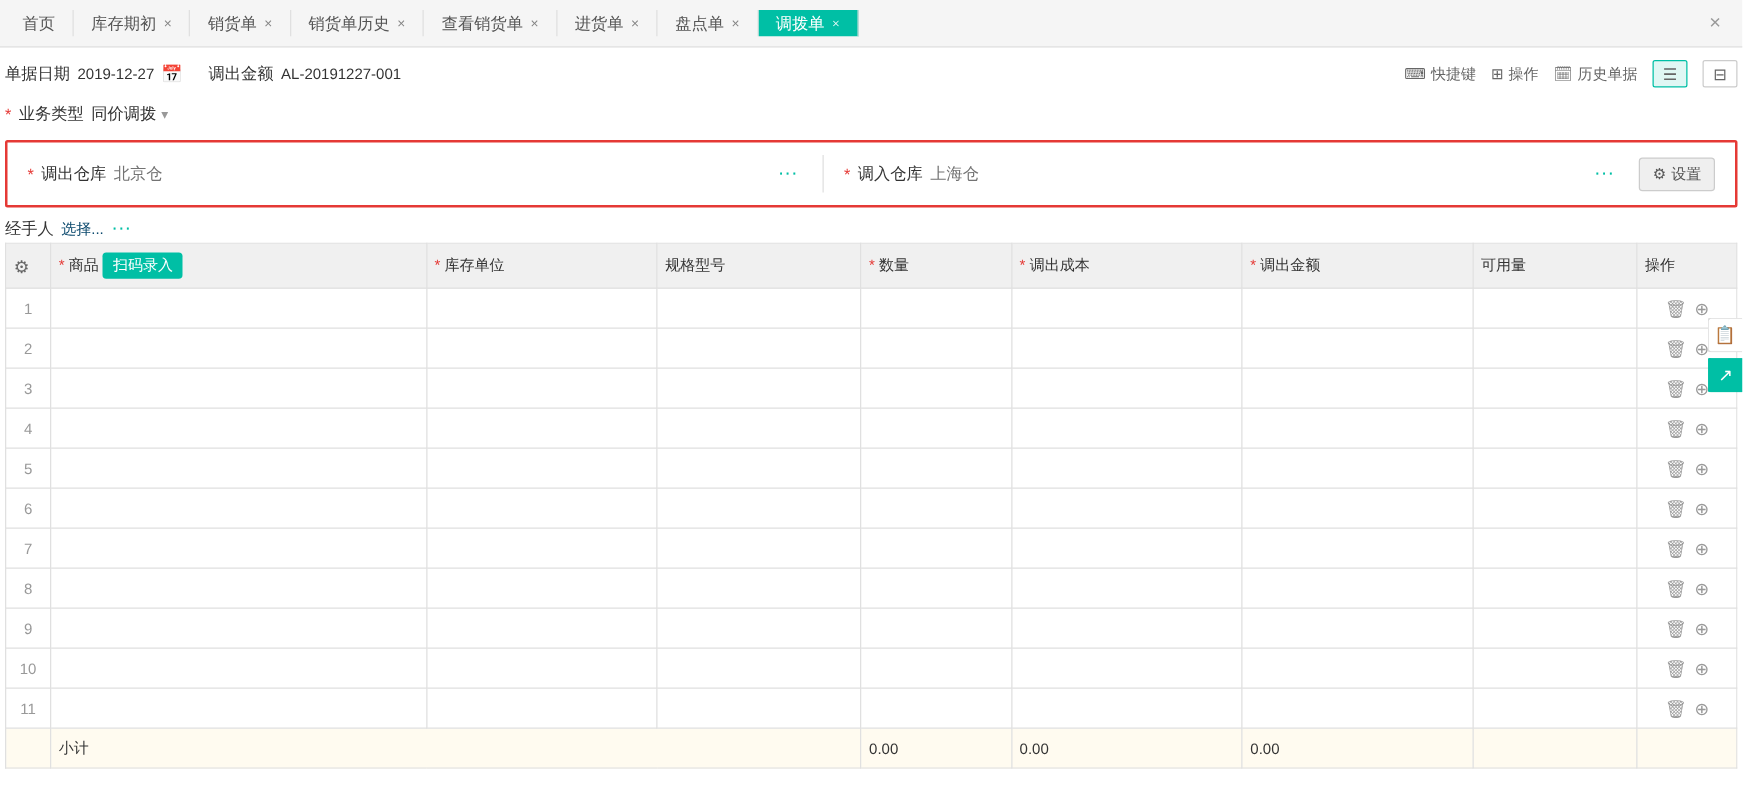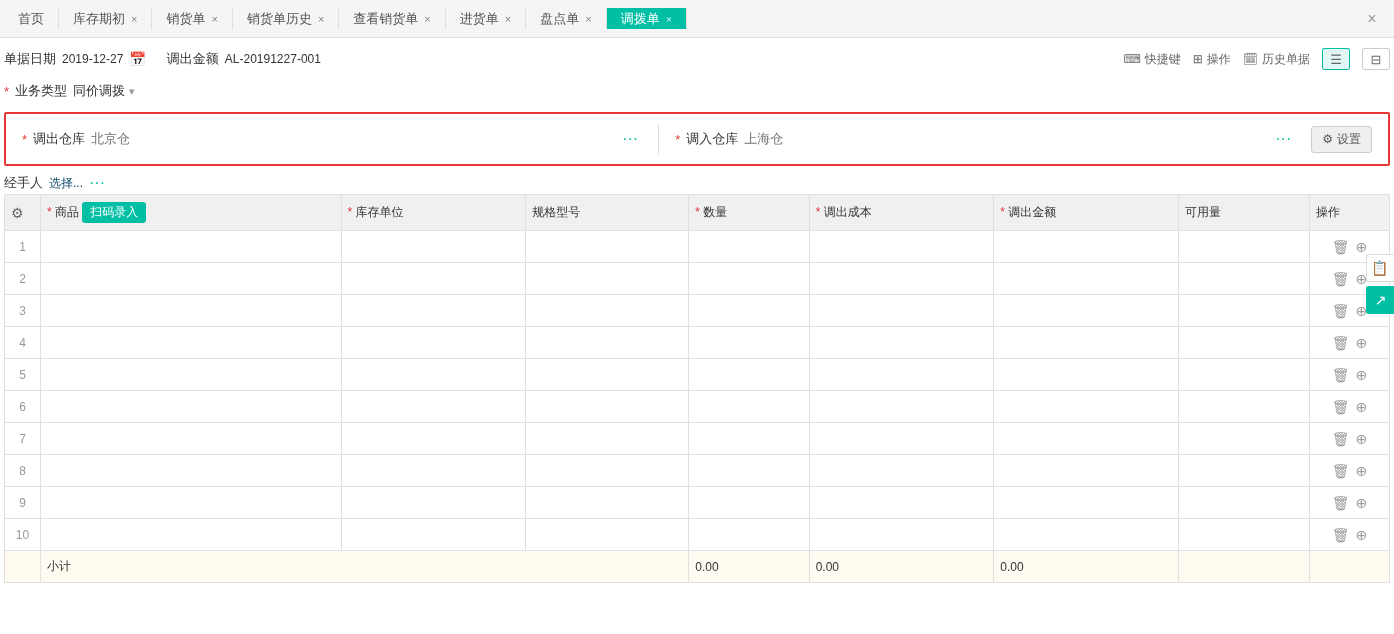--- a/index.html
+++ b/index.html
@@ -575,20 +575,36 @@
             <td></td>
             <td></td>
             <td></td>
             <td>
               <div class="action-icons">
                 <span class="action-icon">🗑</span>
                 <span class="action-icon">⊕</span>
               </div>
             </td>
           </tr>
+        <tr>
+            <td class="row-num">11</td>
+            <td></td>
+            <td></td>
+            <td></td>
+            <td></td>
+            <td></td>
+            <td></td>
+            <td></td>
+            <td>
+              <div class="action-icons">
+                <span class="action-icon">🗑</span>
+                <span class="action-icon">⊕</span>
+              </div>
+            </td>
+          </tr>
 
         <tr class="subtotal-row">
           <td class="row-num"></td>
           <td colspan="3">小计</td>
           <td>0.00</td>
           <td>0.00</td>
           <td>0.00</td>
           <td></td>
           <td></td>
         </tr>

